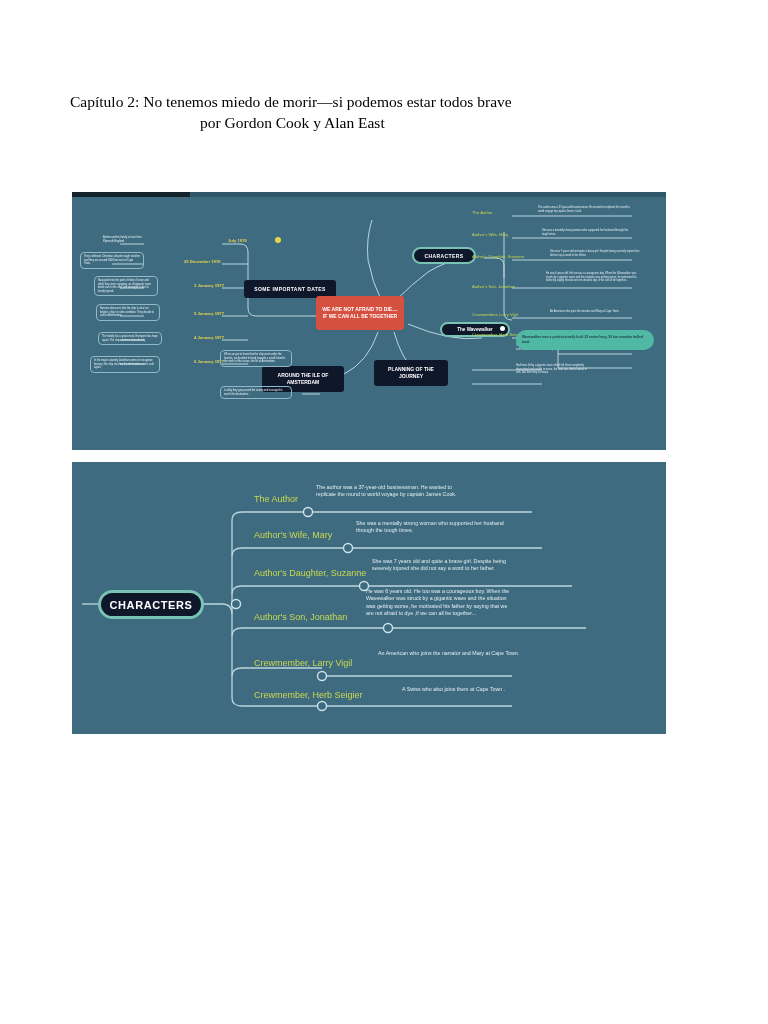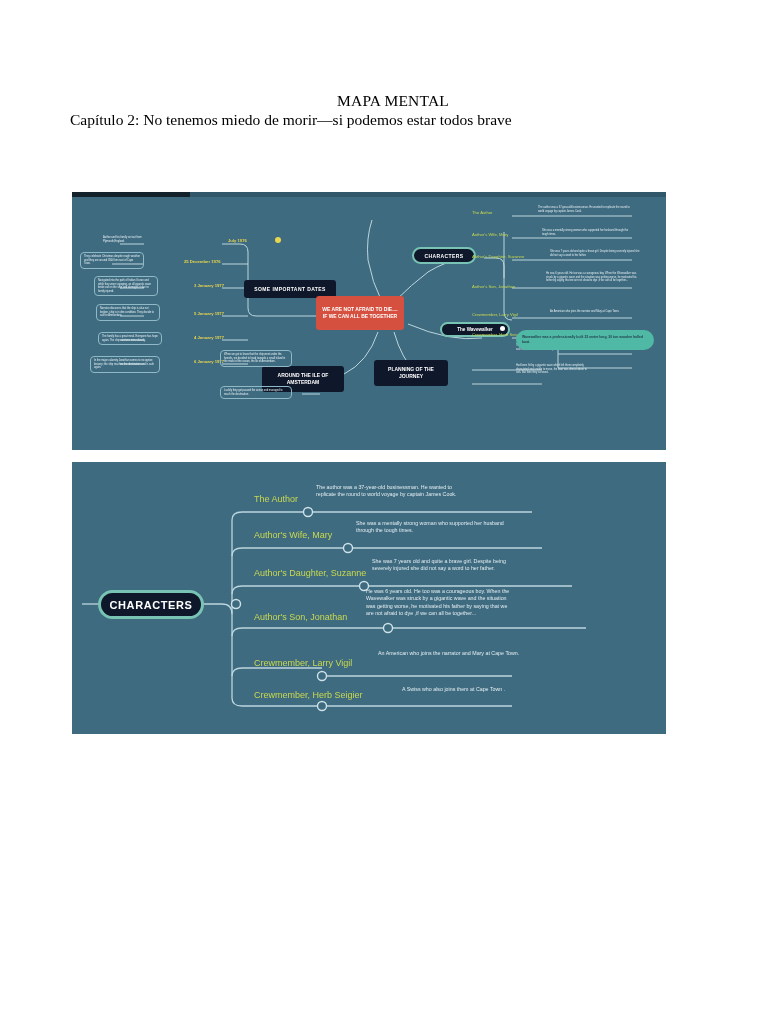--- a/index.html
+++ b/index.html
@@ -51,22 +51,22 @@
   .date{position:absolute;color:#e8d44d;font-family:"Liberation Sans",sans-serif;
         font-weight:bold;font-size:4.2px;white-space:nowrap;}
   svg.wires{position:absolute;left:0;top:0;width:100%;height:100%;overflow:visible;}
 </style>
 </head>
 <body>
 
 <div class="page">
 
   <div class="doc-head">
-    <div class="doc-title">MAPA MENTAL</div>
     <div class="doc-line">Capítulo 2: No tenemos miedo de morir—si podemos estar todos brave</div>
+    <div class="doc-byline">por Gordon Cook y Alan East</div>
   </div>
 
   <div class="map map1">
 
     <svg class="wires" viewBox="0 0 594 258" preserveAspectRatio="none">
       <g fill="none" stroke="#bcd6de" stroke-width="1">
 
         <path d="M150,52 H168 Q176,52 176,60 V116 Q176,124 184,124 H248"></path>
         <path d="M150,72 H176"></path>
         <path d="M150,96 H176"></path>

